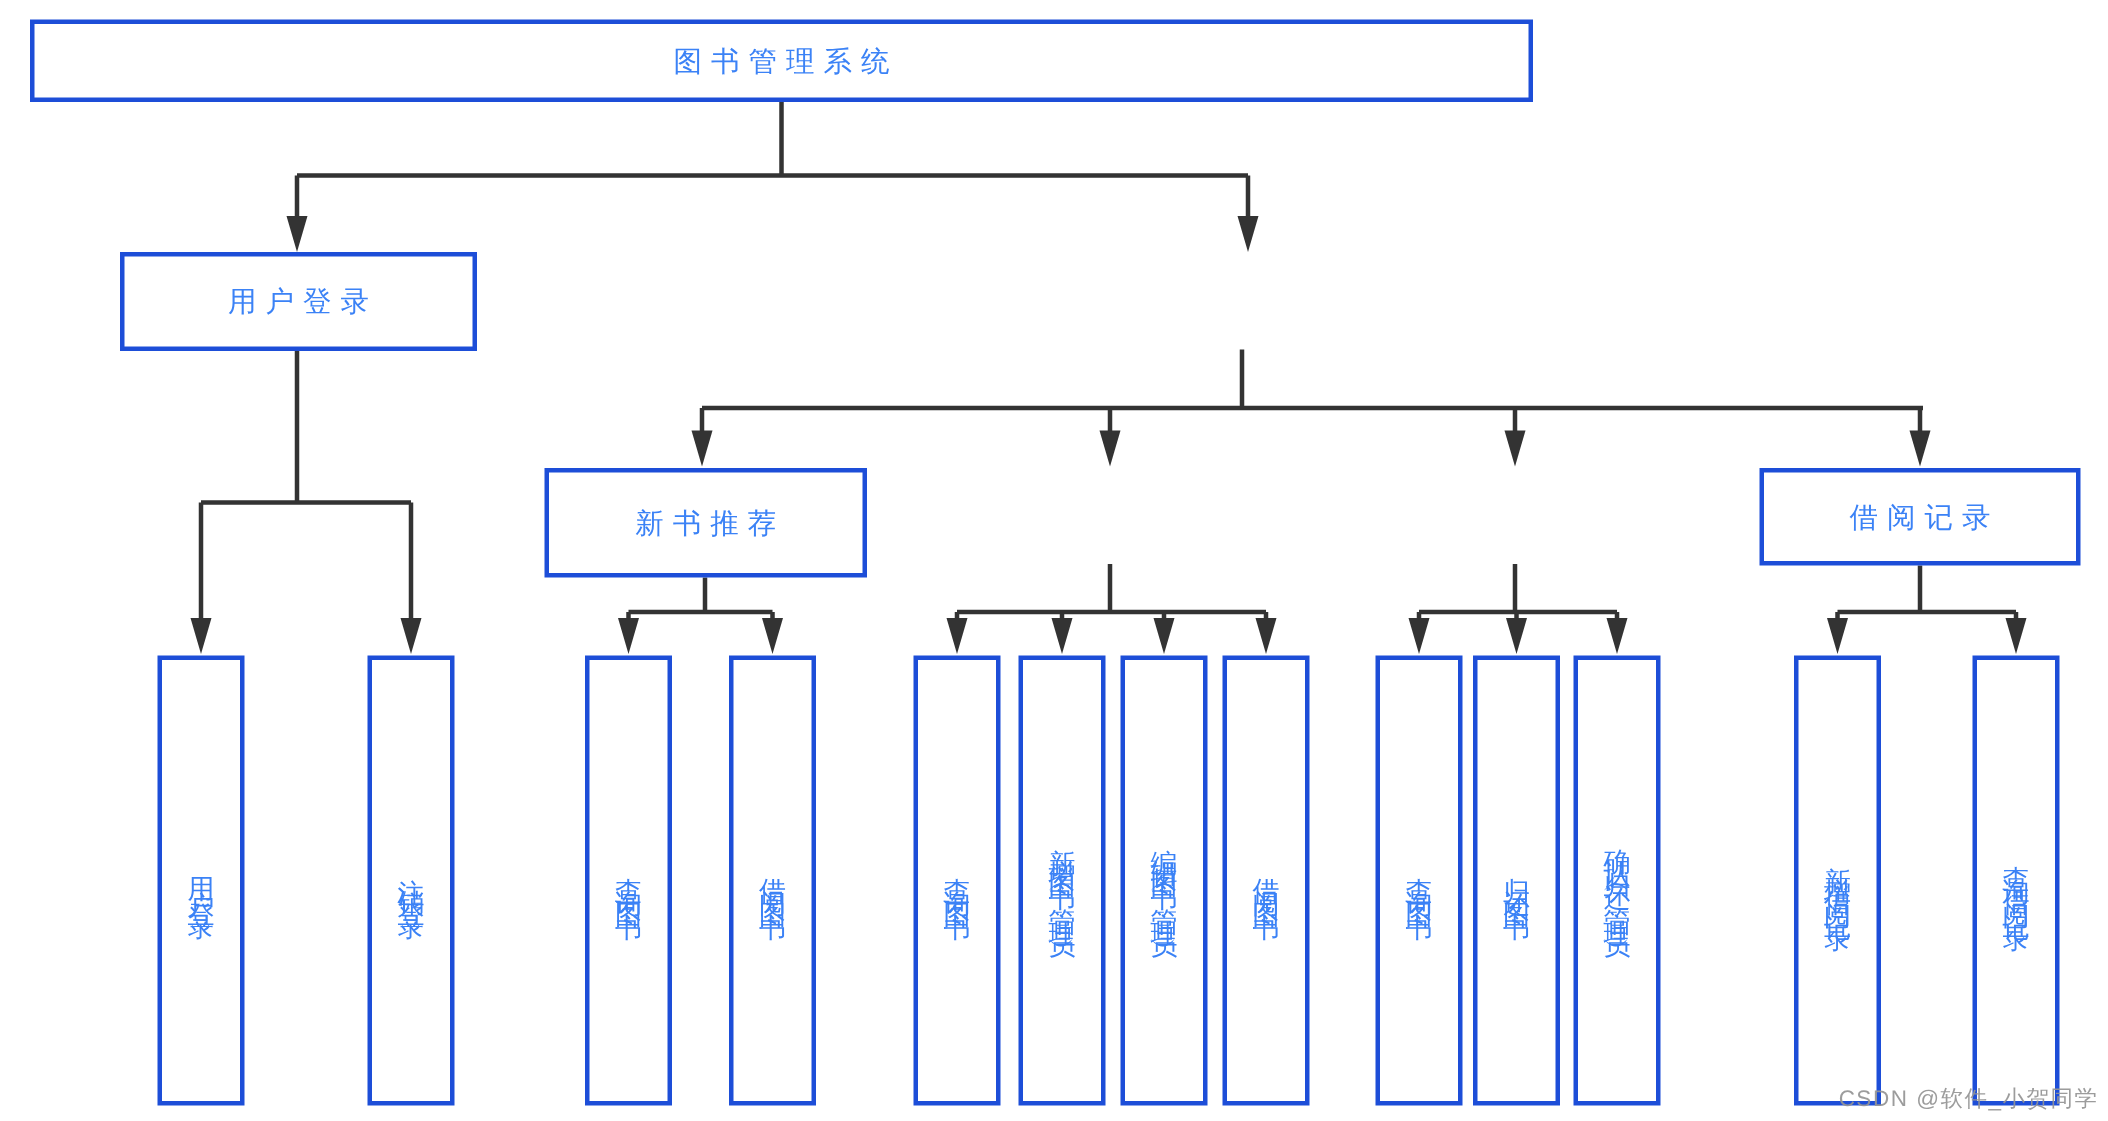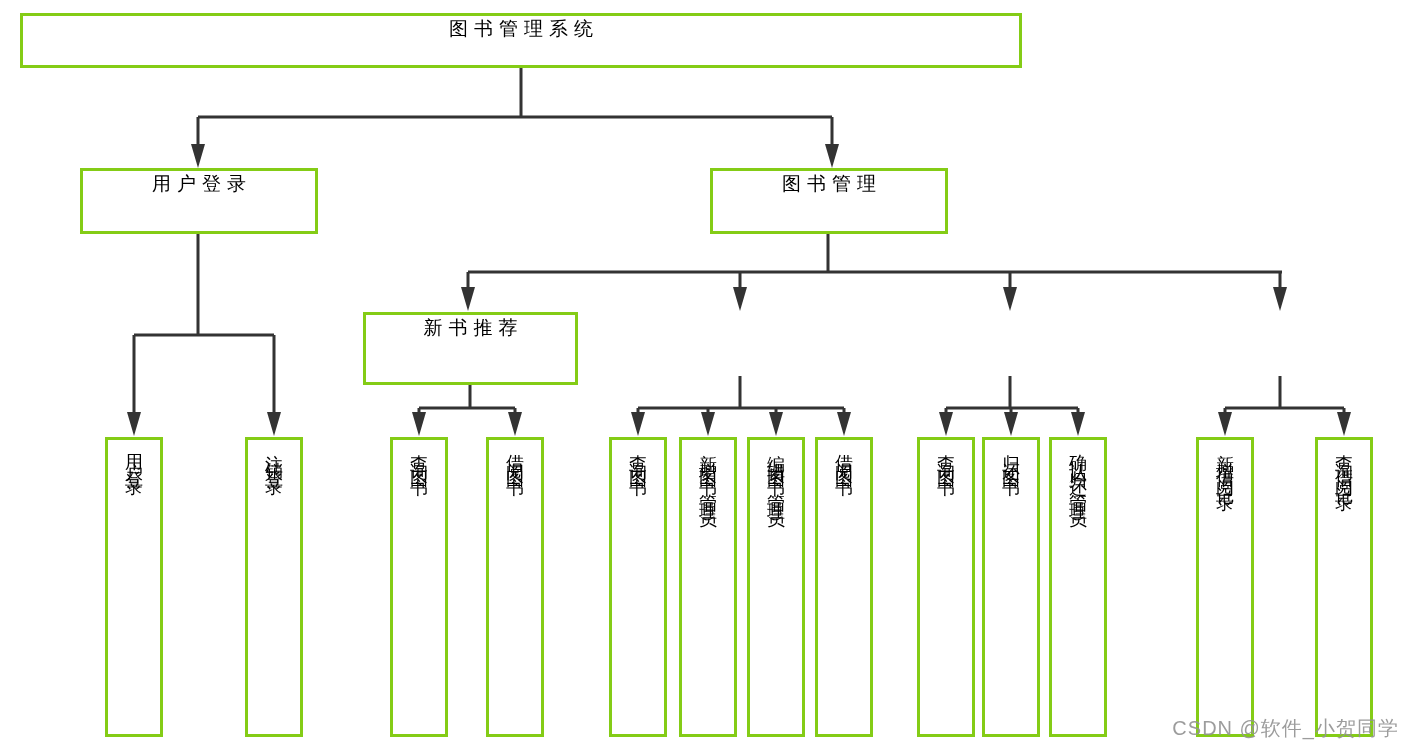--- a/index.html
+++ b/index.html
@@ -8,42 +8,42 @@
     width:1405px;height:747px;
     background:#ffffff;
     font-family:"Liberation Sans", sans-serif;
     overflow:hidden;
   }
   .wires{position:absolute;left:0;top:0;width:1405px;height:747px;}
   .box{
     position:absolute;
     box-sizing:border-box;
     background:#ffffff;
-    border:3px solid #84cc16;
-    display:flex;align-items:flex-start;justify-content:center;
-    color:#000000;
+    border:3px solid #1d4ed8;
+    display:flex;align-items:center;justify-content:center;
+    color:#3b82f6;
     z-index:2;
   }
   .box .hlabel{
     font-size:19px;
     letter-spacing:6px;
     text-indent:6px;
     white-space:nowrap;
   }
   .box .vlabel{
     writing-mode:vertical-rl;
     text-orientation:mixed;
     font-size:18px;
     letter-spacing:8px;
     line-height:1;
   }
   .watermark{
     position:absolute;
     right:6px;bottom:5px;
-    font-size:20px;
+    font-size:15px;
     color:rgba(148,148,148,0.92);
     letter-spacing:1px;
     z-index:5;
     white-space:nowrap;
   }
 </style>
 </head>
 <body>
 
 <div class="stage">
@@ -89,26 +89,26 @@
     </g>
   </svg>
 
   <div class="box" style="left:20px;top:13px;width:1002px;height:55px">
     <span class="hlabel">图书管理系统</span>
   </div>
 
   <div class="box" style="left:80px;top:168px;width:238px;height:66px">
     <span class="hlabel">用户登录</span>
   </div>
-  <div class="box" style="left:710px;top:168px;width:238px;height:66px">
-    <span class="hlabel">图书管理</span>
-  </div>
 
   <div class="box" style="left:363px;top:312px;width:215px;height:73px">
     <span class="hlabel">新书推荐</span>
+  </div>
+  <div class="box" style="left:1173px;top:312px;width:214px;height:65px">
+    <span class="hlabel">借阅记录</span>
   </div>
 
   <div class="box" style="left:105px;top:437px;width:58px;height:300px">
     <span class="vlabel">用户登录</span>
   </div>
   <div class="box" style="left:245px;top:437px;width:58px;height:300px">
     <span class="vlabel">注销登录</span>
   </div>
   <div class="box" style="left:390px;top:437px;width:58px;height:300px">
     <span class="vlabel">查询图书</span>

